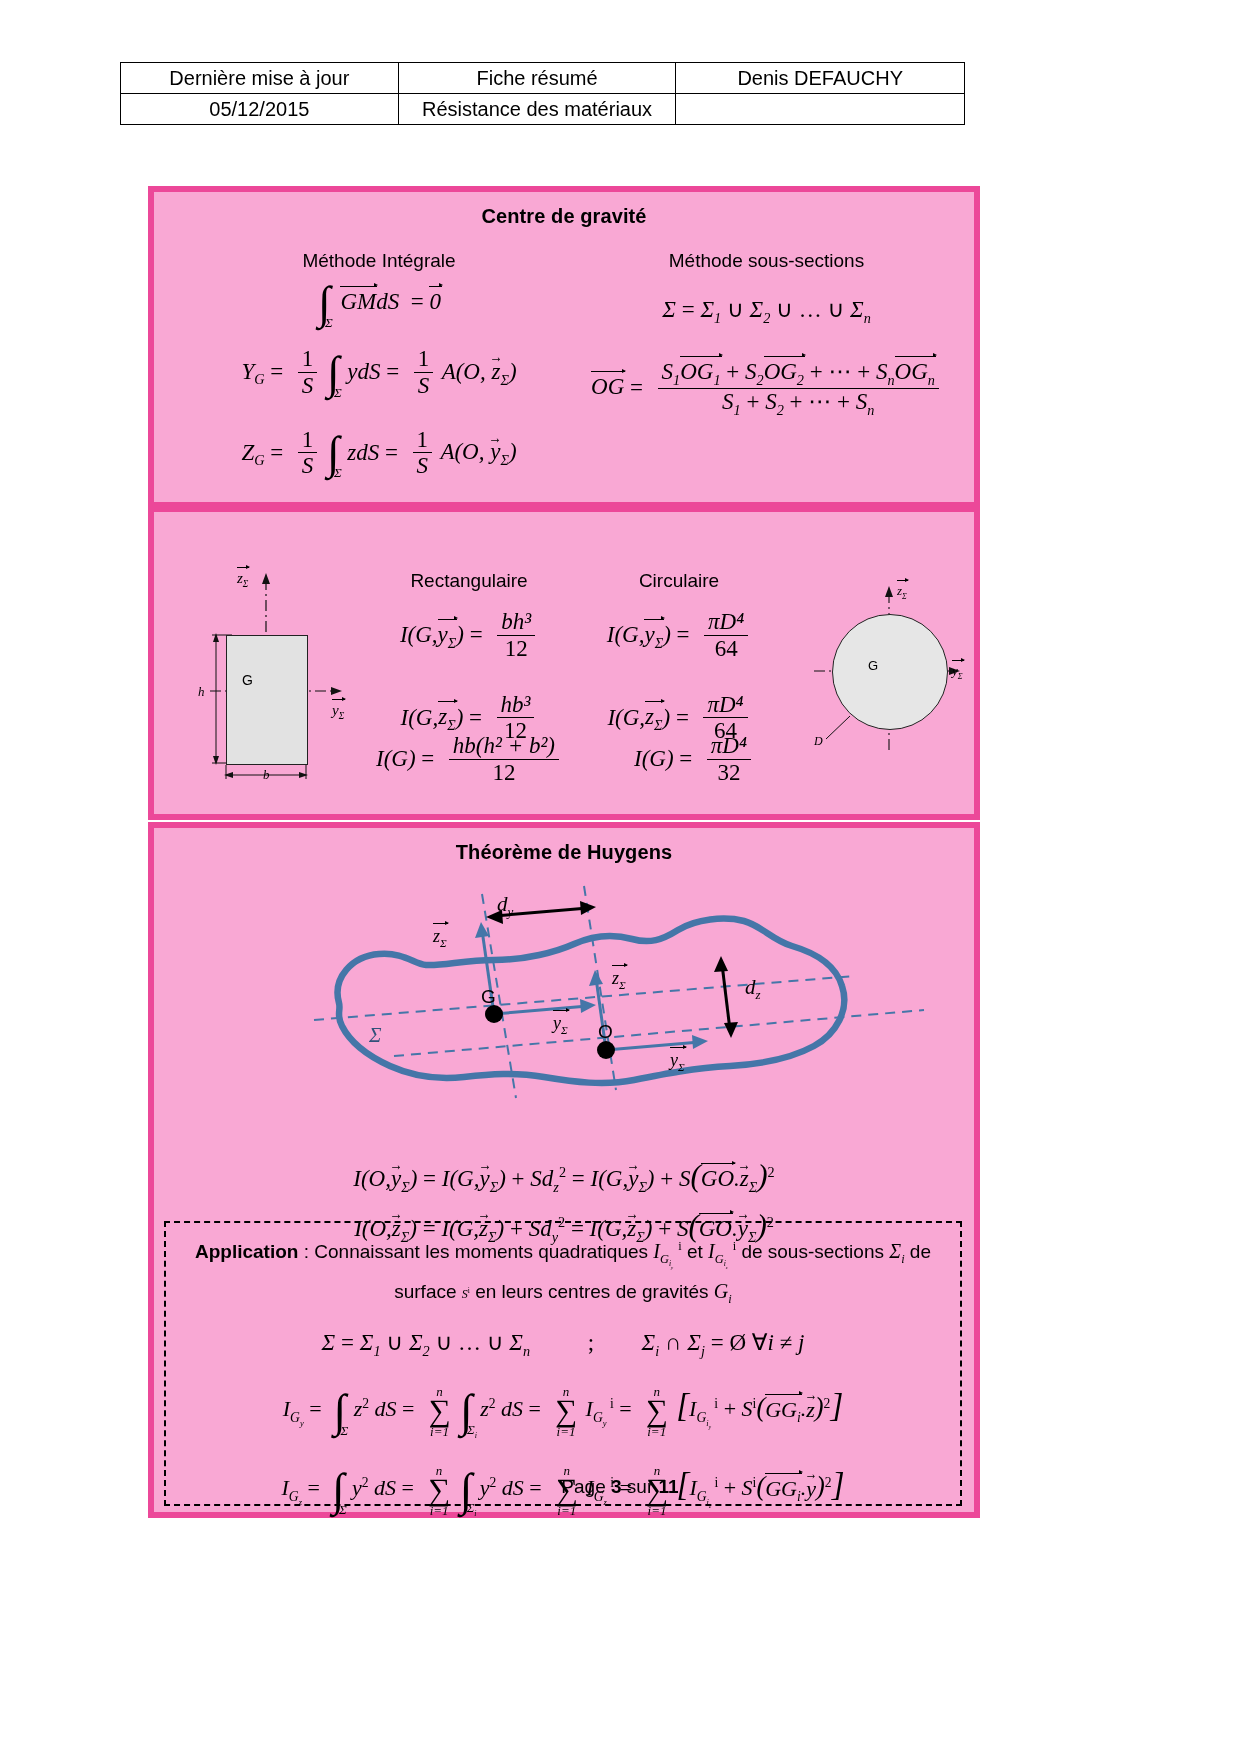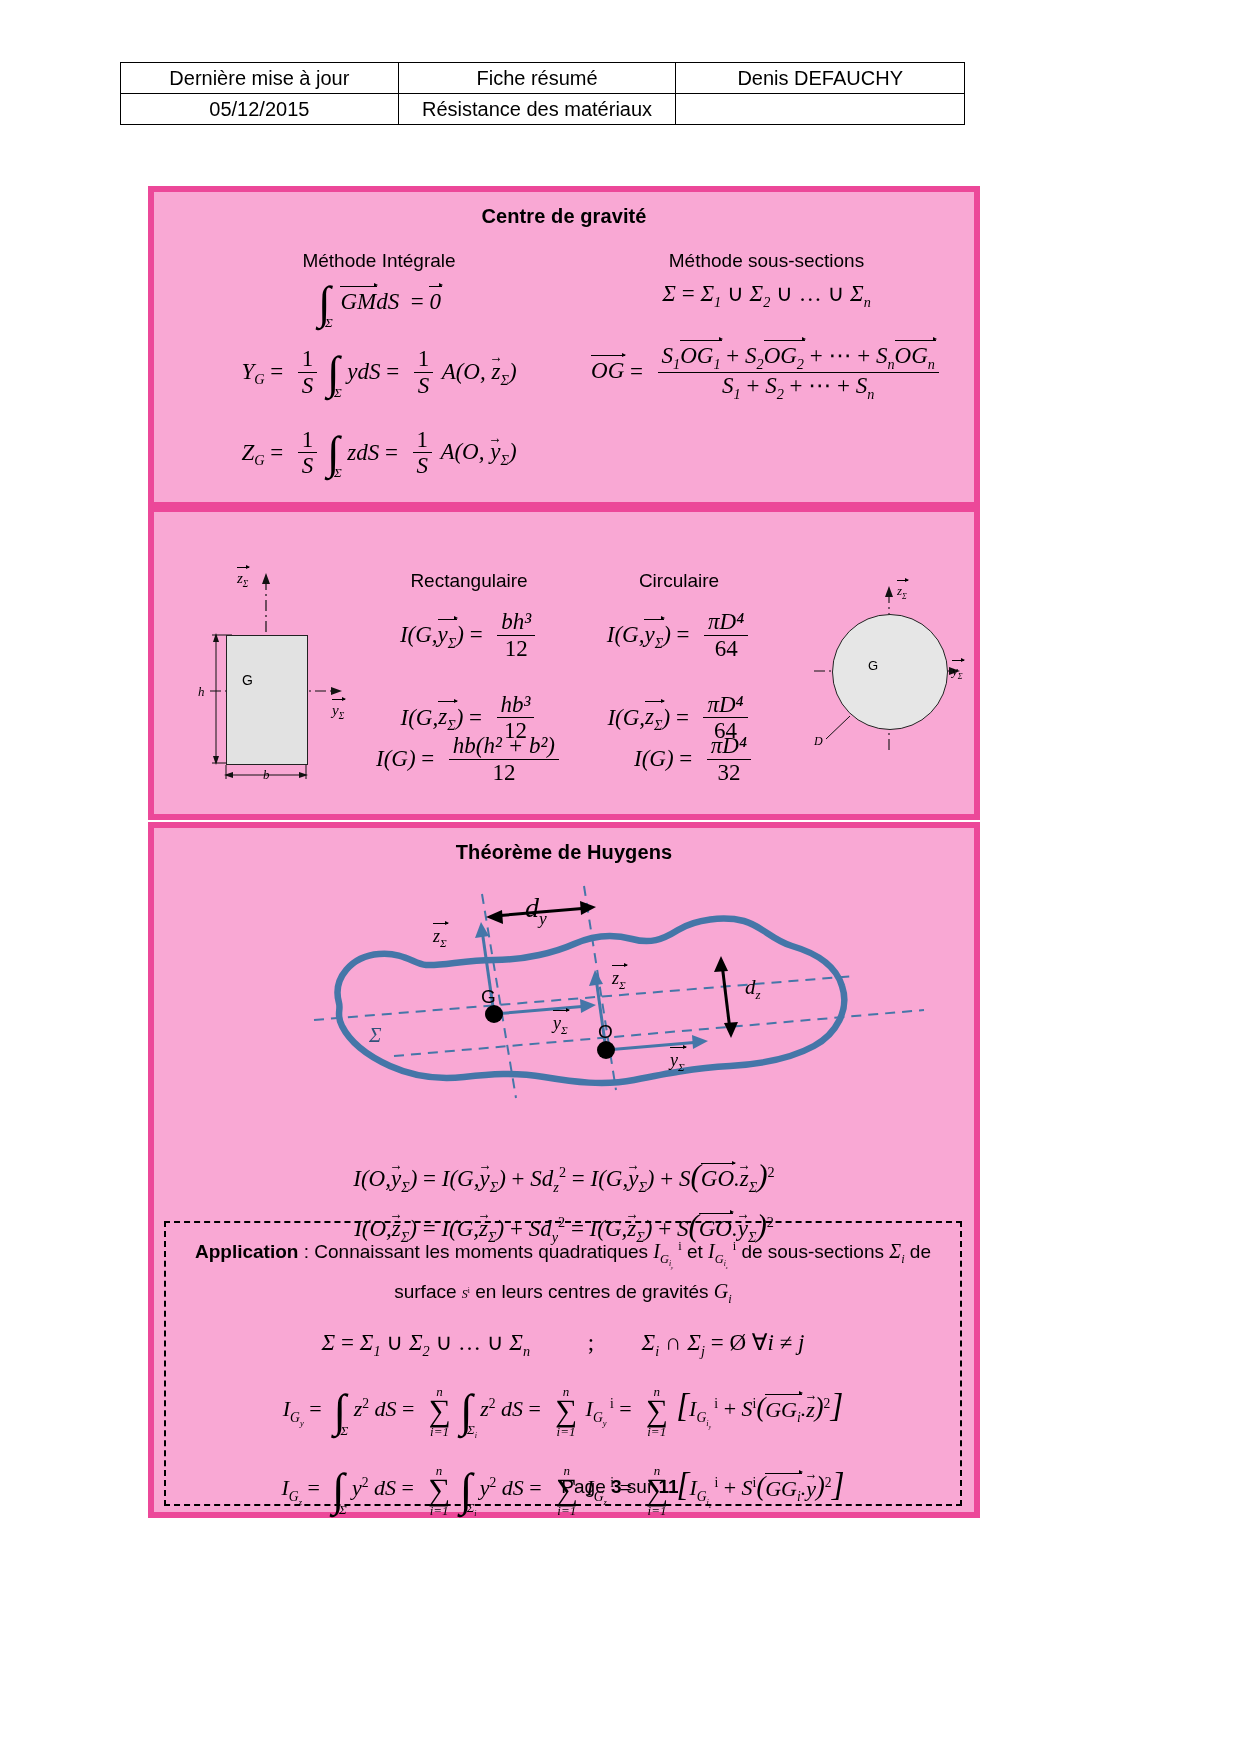--- a/index.html
+++ b/index.html
@@ -141,21 +141,21 @@
         <span class="intg"><span class="sym">∫</span><span class="lim">Σ</span></span>
         <span>zdS</span><span class="op">&nbsp;=&nbsp;</span>
         <span class="frac"><span class="num mr">1</span><span class="den">S</span></span>
         <span>A(O,&nbsp;<span class="vhat">y</span><sub>Σ</sub>)</span>
       </div>
     </div>
 
     <div id="grav-right">
       <div class="sub-title">Méthode sous-sections</div>
 
-      <div class="eq" style="margin-top:8px;">
+      <div class="eq" style="margin-top:24px;">
         Σ<span class="op">&nbsp;=&nbsp;</span>Σ<sub>1</sub><span class="op">&nbsp;∪&nbsp;</span>Σ<sub>2</sub><span class="op">&nbsp;∪&nbsp;…&nbsp;∪&nbsp;</span>Σ<sub>n</sub>
       </div>
 
 
       <div class="eq" style="margin-top:32px;">
         <span class="vec">OG</span><span class="op">&nbsp;=&nbsp;</span>
         <span class="frac">
           <span class="num">S<sub>1</sub><span class="vec">OG<sub>1</sub></span><span class="op">&nbsp;+&nbsp;</span>S<sub>2</sub><span class="vec">OG<sub>2</sub></span><span class="op">&nbsp;+&nbsp;⋯&nbsp;+&nbsp;</span>S<sub>n</sub><span class="vec">OG<sub>n</sub></span></span>
           <span class="den">S<sub>1</sub><span class="op">&nbsp;+&nbsp;</span>S<sub>2</sub><span class="op">&nbsp;+&nbsp;⋯&nbsp;+&nbsp;</span>S<sub>n</sub></span>
         </span>
@@ -283,21 +283,21 @@
 
         <line x1="558" y1="96" x2="566" y2="162" stroke="#000" stroke-width="3"></line>
         <polygon points="557,88 550,104 564,103" fill="#000"></polygon>
         <polygon points="567,170 560,155 574,154" fill="#000"></polygon>
 
         <circle cx="330" cy="146" r="9" fill="#000"></circle>
         <circle cx="442" cy="182" r="9" fill="#000"></circle>
       </svg>
 
       
-      <div style="position:absolute;left:333px;top:24px;font-family:'Liberation Serif',serif;font-style:italic;font-size:28px;margin-left:28px;">d<sub>y</sub></div>
+      <div style="position:absolute;left:333px;top:24px;font-family:'Liberation Serif',serif;font-style:italic;font-size:21px;">d<sub>y</sub></div>
       <div style="position:absolute;left:581px;top:107px;font-family:'Liberation Serif',serif;font-style:italic;font-size:21px;">d<sub>z</sub></div>
       <div style="position:absolute;left:269px;top:57px;font-family:'Liberation Serif',serif;font-style:italic;font-size:18px;"><span class="vec">z<sub>Σ</sub></span></div>
       <div style="position:absolute;left:389px;top:144px;font-family:'Liberation Serif',serif;font-style:italic;font-size:18px;"><span class="vec">y<sub>Σ</sub></span></div>
       <div style="position:absolute;left:448px;top:99px;font-family:'Liberation Serif',serif;font-style:italic;font-size:18px;"><span class="vec">z<sub>Σ</sub></span></div>
       <div style="position:absolute;left:506px;top:181px;font-family:'Liberation Serif',serif;font-style:italic;font-size:18px;"><span class="vec">y<sub>Σ</sub></span></div>
       <div style="position:absolute;left:317px;top:118px;font-family:'Liberation Sans',sans-serif;font-size:19px;">G</div>
       <div style="position:absolute;left:434px;top:153px;font-family:'Liberation Sans',sans-serif;font-size:19px;">O</div>
       <div style="position:absolute;left:205px;top:155px;font-family:'Liberation Serif',serif;font-style:italic;font-size:21px;color:#31517a;">Σ</div>
     </div>
 

